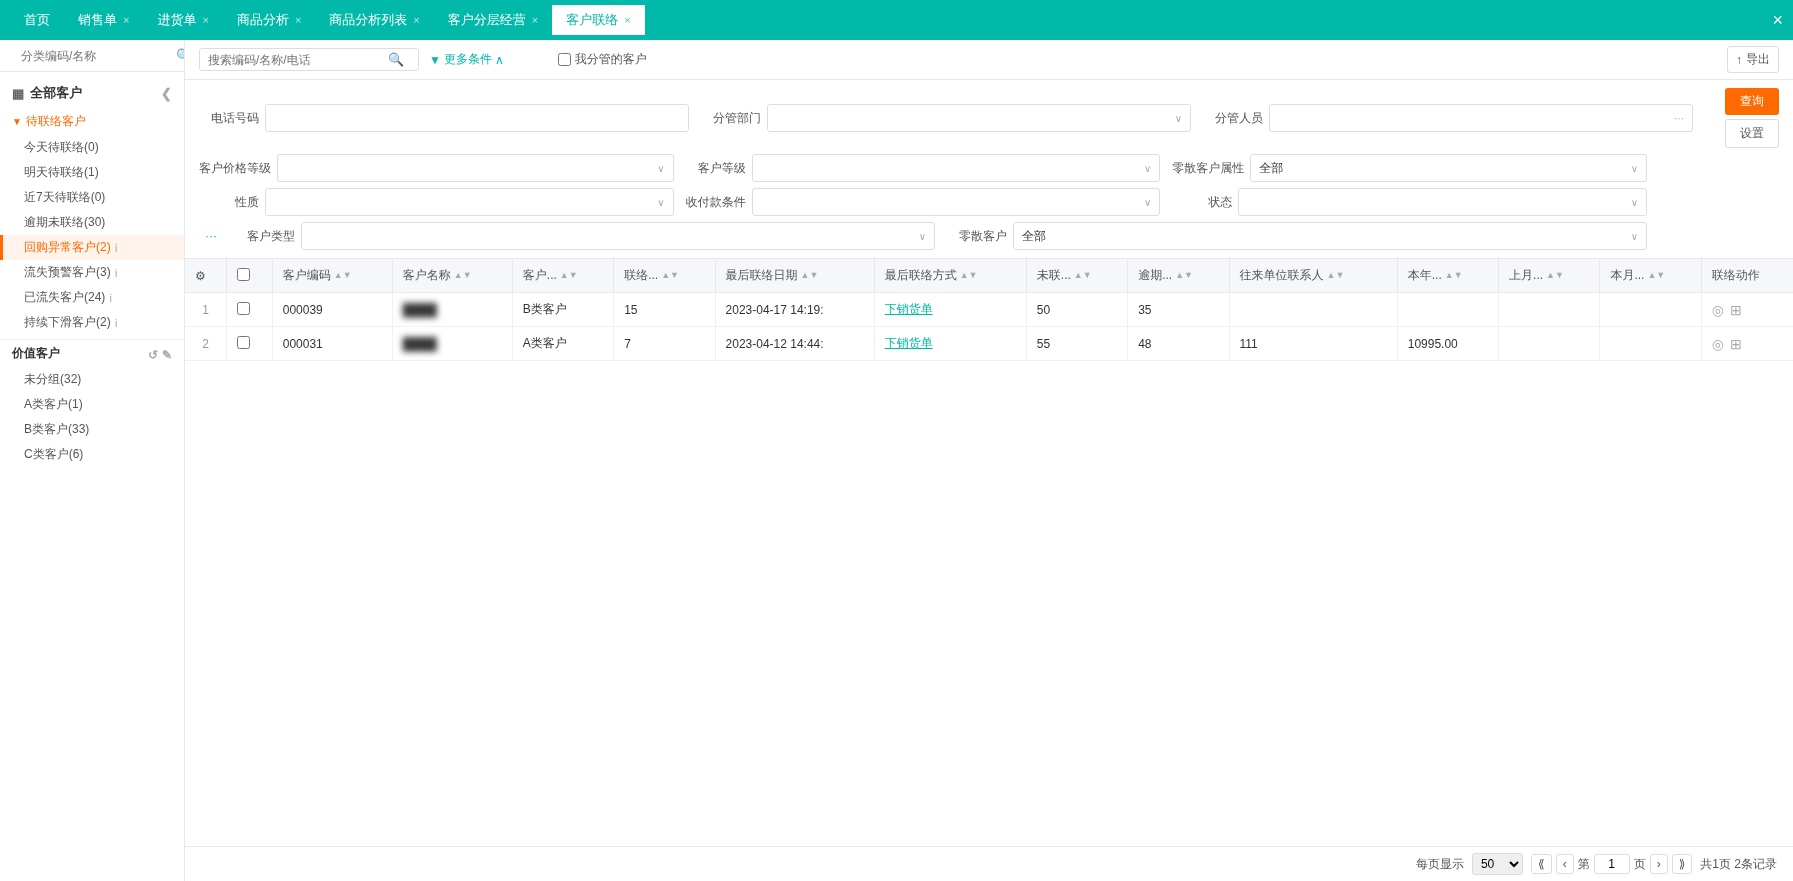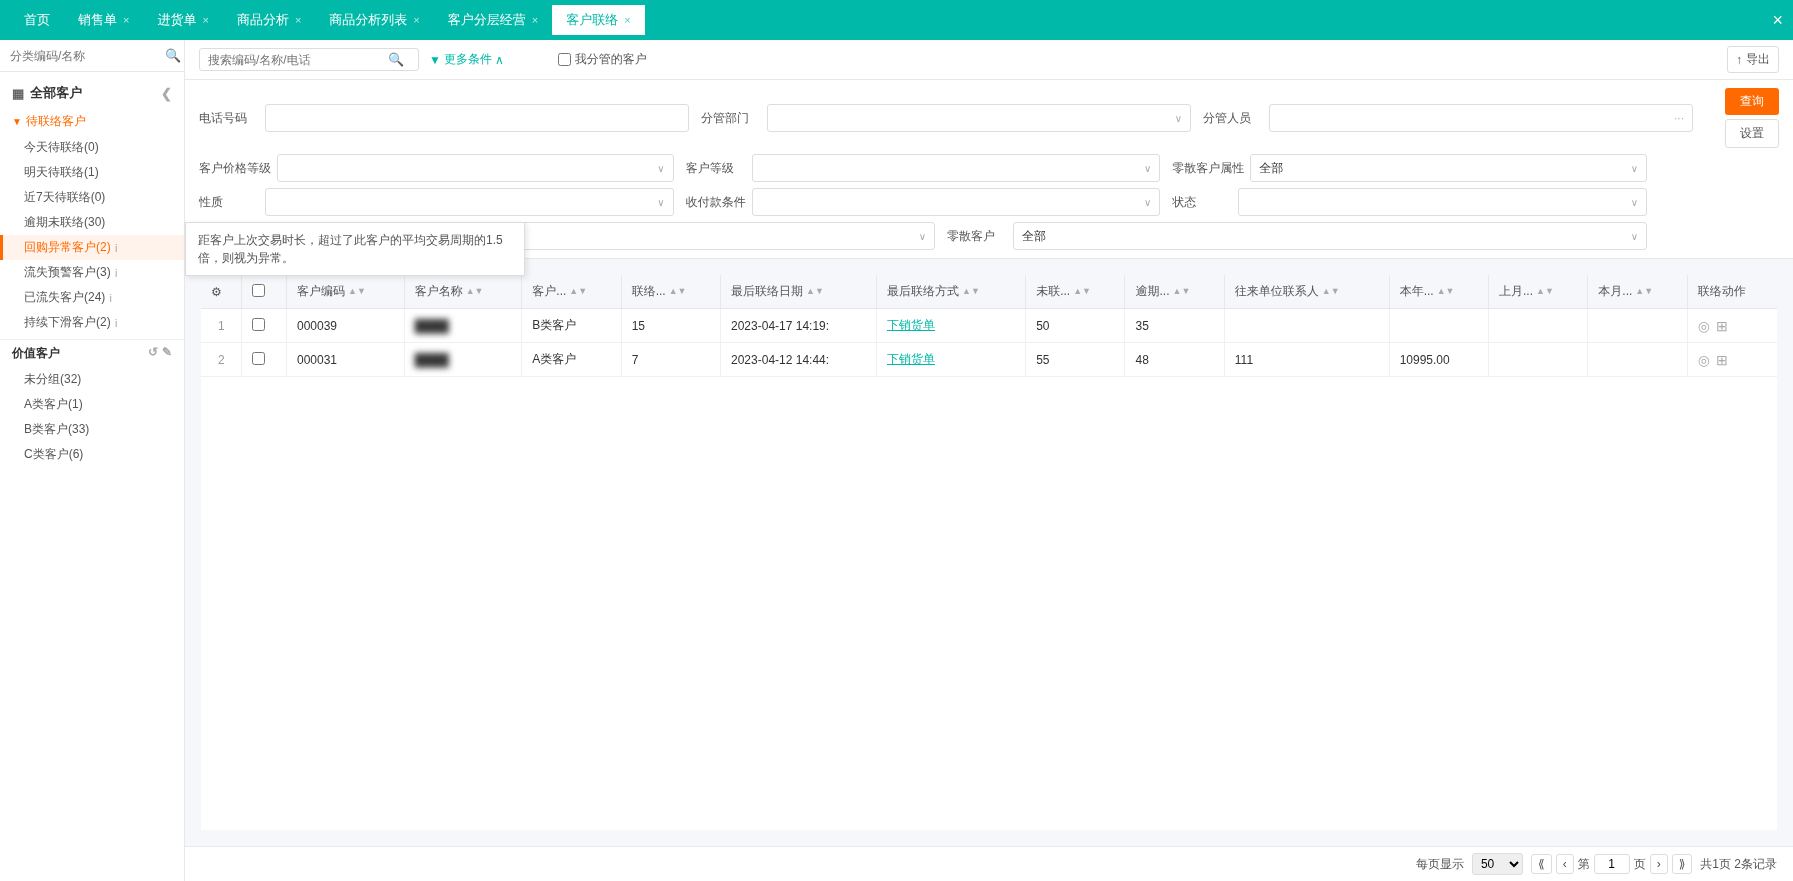--- a/index.html
+++ b/index.html
@@ -22,21 +22,21 @@
 
     
     .main-layout { display: flex; height: calc(100vh - 40px); }
 
     
     .sidebar {
       width: 185px; background: #fff; border-right: 1px solid #e8e8e8;
       display: flex; flex-direction: column; overflow: hidden; flex-shrink: 0;
     }
     .sidebar-search {
-      display: flex; align-items: center; padding: 8px 10px; border-bottom: 1px solid #e8e8e8;
+      display: flex; align-items: center; padding: 8px 21px; border-bottom: 1px solid #e8e8e8;
     }
     .sidebar-search input {
       border: none; outline: none; flex: 1; font-size: 12px; background: transparent;
     }
     .sidebar-search .search-icon { color: #aaa; cursor: pointer; }
 
     .sidebar-tree { flex: 1; overflow-y: auto; padding: 6px 0; }
     .tree-root {
       display: flex; align-items: center; padding: 6px 12px; font-weight: bold; font-size: 13px;
       color: #333;
@@ -49,21 +49,21 @@
       cursor: pointer;
     }
     .tree-section-title .arrow { margin-right: 4px; font-size: 10px; }
 
     .tree-item {
       padding: 4px 12px 4px 24px; font-size: 12px; color: #555; cursor: pointer; display: flex; align-items: center;
     }
     .tree-item.active { background: #fff3ec; color: #ff6a00; border-left: 3px solid #ff6a00; padding-left: 21px; }
 
     .tree-section2 {
-      display: flex; align-items: flex-start; padding: 5px 12px; font-size: 12px; color: #333;
+      display: flex; align-items: flex-end; padding: 5px 12px; font-size: 12px; color: #333;
       font-weight: bold; margin-top: 4px; border-top: 1px solid #f0f0f0;
     }
     .tree-section2 .edit-icons { margin-left: auto; display: flex; gap: 4px; }
 
     
     .tooltip-box {
       position: absolute; left: 185px; top: 222px; background: #fff; border: 1px solid #ddd;
       padding: 8px 12px; font-size: 12px; color: #555; z-index: 100; box-shadow: 2px 2px 6px rgba(0,0,0,0.1);
       max-width: 340px; line-height: 1.5;
     }
@@ -99,21 +99,21 @@
 
     
     .filter-panel {
       background: #fff; padding: 8px 14px; border-bottom: 1px solid #e8e8e8; flex-shrink: 0;
     }
     .filter-row { display: flex; align-items: center; gap: 12px; margin-bottom: 6px; }
     .filter-row:last-child { margin-bottom: 0; }
     .filter-item {
       display: flex; align-items: center; gap: 6px; flex: 1;
     }
-    .filter-label { font-size: 12px; color: #555; white-space: nowrap; min-width: 60px; text-align: left; }
+    .filter-label { font-size: 12px; color: #555; white-space: nowrap; min-width: 60px; text-align: right; }
     .filter-select {
       flex: 1; border: 1px solid #ddd; border-radius: 3px; padding: 3px 8px; font-size: 12px;
       display: flex; align-items: center; justify-content: space-between; cursor: pointer; background: #fff;
       min-height: 28px;
     }
     .filter-select .sel-arrow { color: #aaa; font-size: 10px; }
     .filter-input {
       flex: 1; border: 1px solid #ddd; border-radius: 3px; padding: 3px 8px; font-size: 12px;
       min-height: 28px; background: #fff;
     }
@@ -125,21 +125,21 @@
       font-size: 12px; cursor: pointer; white-space: nowrap;
     }
     .btn-settings {
       background: #fff; color: #555; border: 1px solid #ddd; border-radius: 3px; padding: 5px 14px;
       font-size: 12px; cursor: pointer; white-space: nowrap;
     }
 
     .more-btn { color: #00b9a8; font-size: 12px; cursor: pointer; padding: 0 6px; }
 
     
-    .table-area { flex: 1; overflow: auto; background: #fff; margin: 16px; }
+    .table-area { flex: 1; overflow: auto; background: #fff; margin: 0; }
     table { width: 100%; border-collapse: collapse; font-size: 12px; }
     thead tr { background: #f5f7fa; }
     th {
       padding: 8px 10px; border-bottom: 1px solid #e8e8e8; border-right: 1px solid #e8e8e8;
       font-weight: normal; color: #555; white-space: nowrap; text-align: left;
     }
     th:last-child { border-right: none; }
     td {
       padding: 8px 10px; border-bottom: 1px solid #f0f0f0; border-right: 1px solid #f0f0f0;
       white-space: nowrap; color: #333;
@@ -278,23 +278,20 @@
       </div>
       <div class="tree-item">
         <span>B类客户(33)</span>
       </div>
       <div class="tree-item">
         <span>C类客户(6)</span>
       </div>
     </div>
   </div>
 
-  <div class="tooltip-box">
-    <span>距客户上次交易时长，超过了此客户的平均交易周期的1.5倍，则视为异常。</span>
-  </div>
 
   <div class="content-area">
 
     <div class="toolbar">
       <div class="search-input-wrap">
         <input type="text" placeholder="搜索编码/名称/电话" style="">
         <span class="s-icon">🔍</span>
       </div>
       <div class="more-conditions">
         <span>▼</span>

